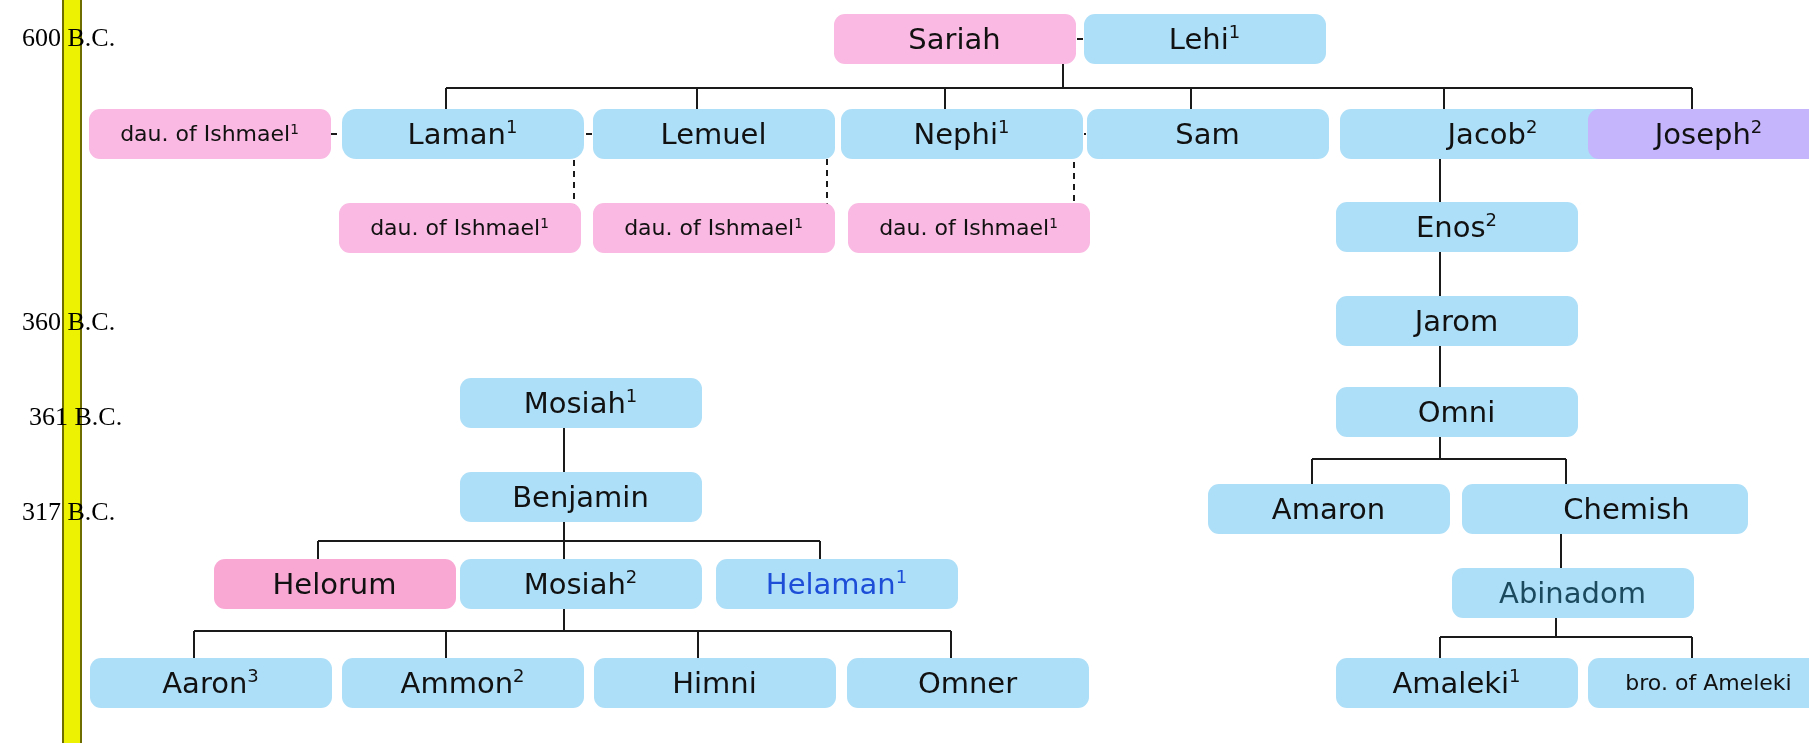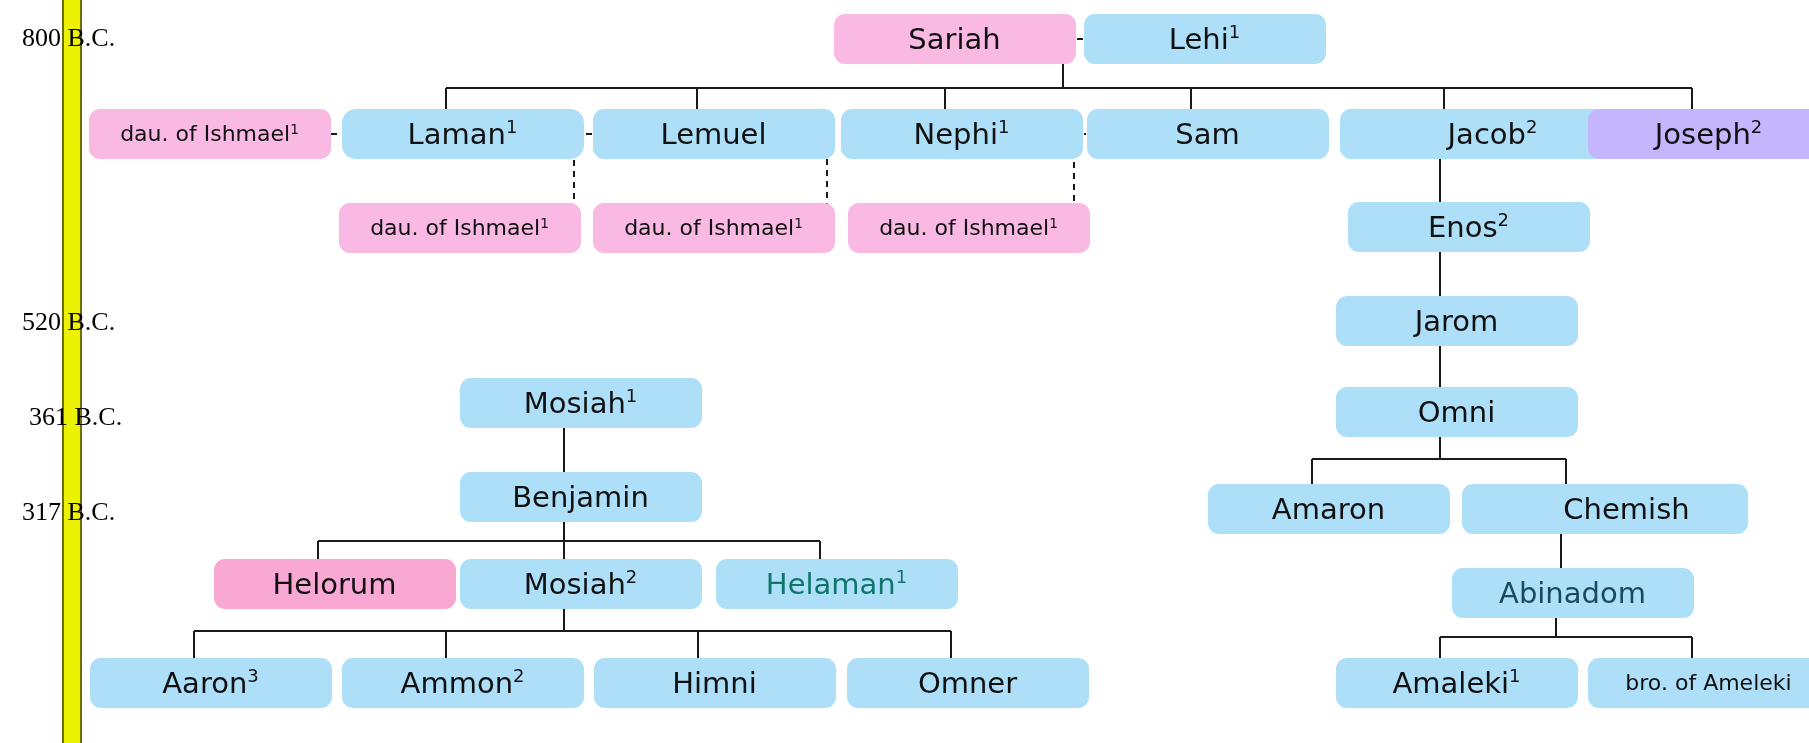--- a/index.html
+++ b/index.html
@@ -62,22 +62,22 @@
       <path d="M446 631 V658" fill="none" stroke="#1a1a1a" stroke-width="2"></path>
       <path d="M698 631 V658" fill="none" stroke="#1a1a1a" stroke-width="2"></path>
       <path d="M951 631 V658" fill="none" stroke="#1a1a1a" stroke-width="2"></path>
       <path d="M1044 39 H1083" fill="none" stroke="#1a1a1a" stroke-width="2" stroke-dasharray="6 5"></path>
       <path d="M298 134 H341" fill="none" stroke="#1a1a1a" stroke-width="2" stroke-dasharray="6 5"></path>
       <path d="M548 228 H574 V134 H592" fill="none" stroke="#1a1a1a" stroke-width="2" stroke-dasharray="6 5"></path>
       <path d="M802 228 H827 V134 H840" fill="none" stroke="#1a1a1a" stroke-width="2" stroke-dasharray="6 5"></path>
       <path d="M1057 228 H1074 V134 H1086" fill="none" stroke="#1a1a1a" stroke-width="2" stroke-dasharray="6 5"></path>
     </svg>
   <div class="timeline-bar" id="timeline-bar" style="left: 62px; width: 20px; background: rgb(236, 242, 1); border-left: 2px solid rgb(109, 109, 0); border-right: 2px solid rgb(109, 109, 0);"></div>
-  <div class="tl-label" style="left:22px; top:25px;">800 B.C.</div>
-  <div class="tl-label" style="left:22px; top:309px;">520 B.C.</div>
+  <div class="tl-label" style="left:22px; top:25px;">600 B.C.</div>
+  <div class="tl-label" style="left:22px; top:309px;">360 B.C.</div>
   <div class="tl-label" style="left:29px; top:404px;">361 B.C.</div>
   <div class="tl-label" style="left:22px; top:499px;">317 B.C.</div>
   <div id="nodes">
       <div class="node" style="left: 833.5px; top: 14px; background: rgb(249, 185, 226); color: rgb(17, 17, 17);">
         <span>Sariah</span>
       </div>
       <div class="node" style="left: 1083.5px; top: 14px; background: rgb(174, 223, 248); color: rgb(17, 17, 17);">
         <span>Lehi</span>
         <sup>1</sup>
       </div>
@@ -112,21 +112,21 @@
         <sup>1</sup>
       </div>
       <div class="node small" style="left: 592.5px; top: 203px; background: rgb(249, 185, 226); color: rgb(17, 17, 17);">
         <span>dau. of Ishmael</span>
         <sup>1</sup>
       </div>
       <div class="node small" style="left: 847.5px; top: 203px; background: rgb(249, 185, 226); color: rgb(17, 17, 17);">
         <span>dau. of Ishmael</span>
         <sup>1</sup>
       </div>
-      <div class="node" style="left: 1335.5px; top: 202px; background: rgb(174, 223, 248); color: rgb(17, 17, 17); margin-left: 12px;">
+      <div class="node" style="left: 1335.5px; top: 202px; background: rgb(174, 223, 248); color: rgb(17, 17, 17);">
         <span>Enos</span>
         <sup>2</sup>
       </div>
       <div class="node" style="left: 1335.5px; top: 296px; background: rgb(174, 223, 248); color: rgb(17, 17, 17);">
         <span>Jarom</span>
       </div>
       <div class="node" style="left: 459.5px; top: 378px; background: rgb(174, 223, 248); color: rgb(17, 17, 17);">
         <span>Mosiah</span>
         <sup>1</sup>
       </div>
@@ -142,21 +142,21 @@
       <div class="node" style="left: 1461.5px; top: 484px; background: rgb(174, 223, 248); color: rgb(17, 17, 17); padding-left: 44px;">
         <span>Chemish</span>
       </div>
       <div class="node" style="left: 213.5px; top: 559px; background: #f9a8d4; color: rgb(17, 17, 17);">
         <span>Helorum</span>
       </div>
       <div class="node" style="left: 459.5px; top: 559px; background: rgb(174, 223, 248); color: rgb(17, 17, 17);">
         <span>Mosiah</span>
         <sup>2</sup>
       </div>
-      <div class="node" style="left: 715.5px; top: 559px; background: rgb(174, 223, 248); color: #0f766e; justify-content: center;">
+      <div class="node" style="left: 715.5px; top: 559px; background: rgb(174, 223, 248); color: #1d4ed8; justify-content: center;">
         <span>Helaman</span>
         <sup>1</sup>
       </div>
       <div class="node" style="left: 1451.5px; top: 568px; background: rgb(174, 223, 248); color: rgb(27, 74, 94);">
         <span>Abinadom</span>
       </div>
       <div class="node" style="left: 89.5px; top: 658px; background: rgb(174, 223, 248); color: rgb(17, 17, 17);">
         <span>Aaron</span>
         <sup>3</sup>
       </div>

